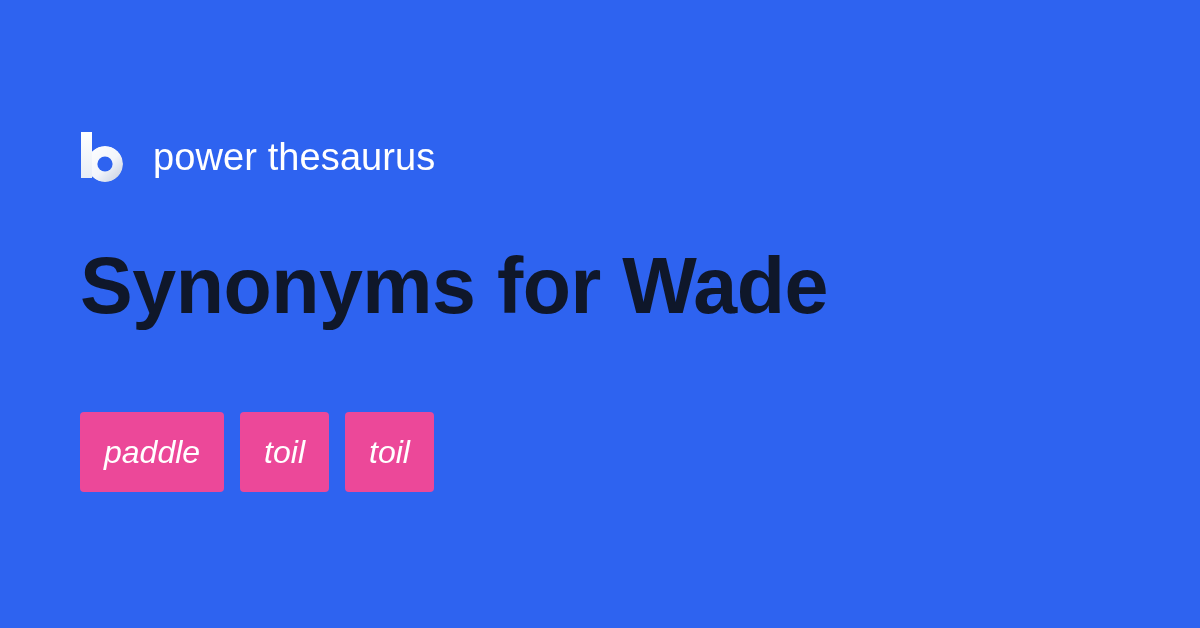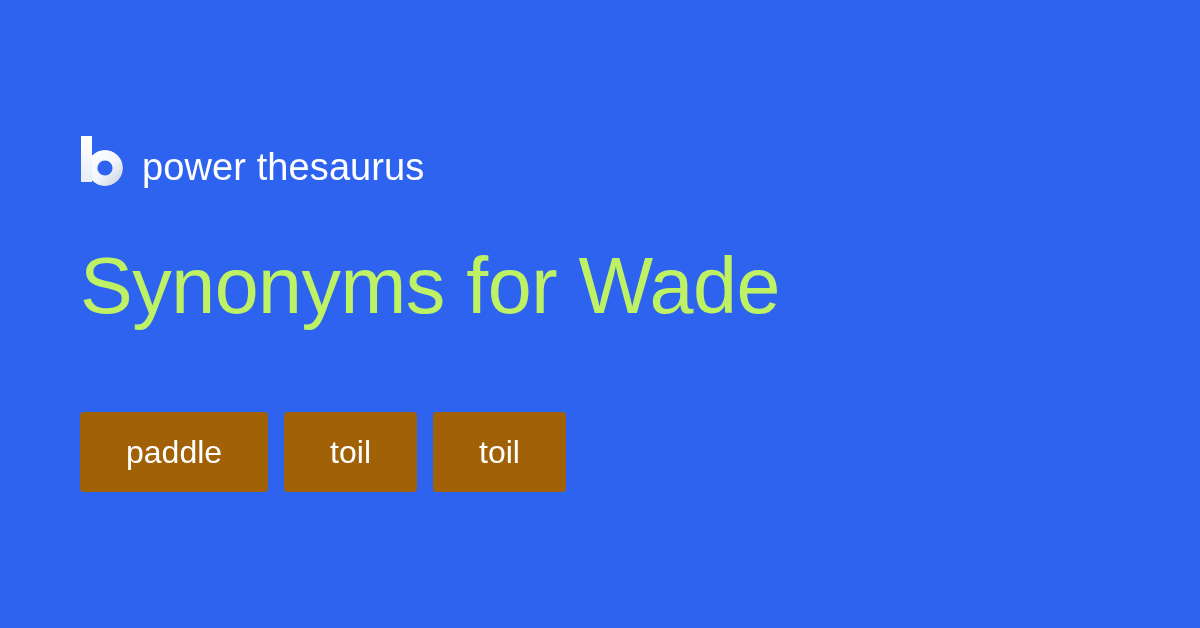--- a/index.html
+++ b/index.html
@@ -22,22 +22,22 @@
     height: 628px;
     background: #2e63f0;
   }
 
   
   .brand-row {
     position: absolute;
     left: 80px;
     top: 128px;
     display: flex;
-    align-items: flex-end;
-    gap: 16px;
+    align-items: center;
+    gap: 27px;
     height: 58px;
   }
 
   .brand-logo {
     width: 46px;
     height: 50px;
     display: block;
     flex: 0 0 auto;
   }
 
@@ -50,53 +50,54 @@
     text-transform: lowercase;
     white-space: nowrap;
   }
 
   
   .headline {
     position: absolute;
     left: 80px;
     top: 245px;
     font-size: 79px;
-    font-weight: 400;
-    color: #bef264;
+    font-weight: 700;
+    color: #0f172a;
     line-height: 1.04;
     letter-spacing: -0.5px;
     white-space: nowrap;
   }
 
   
   .chip-row {
     position: absolute;
     left: 80px;
     top: 412px;
     display: flex;
     flex-wrap: nowrap;
     align-items: stretch;
     gap: 16px;
     max-width: 1060px;
   }
 
   .chip {
     height: 80px;
-    background: #a16207;
+    background: #ec4899;
     border-radius: 4px;
     display: flex;
     align-items: center;
     justify-content: center;
-    padding: 0 46px;
+    padding: 0 24px;
     color: #ffffff;
     font-size: 32px;
     font-weight: 400;
     line-height: 1;
     white-space: nowrap;
     cursor: pointer;
+    font-style: italic;
   }
 </style>
 </head>
 <body>
 
 <div class="og-card">
 
   <div class="brand-row">
 
     <svg class="brand-logo" viewBox="0 0 46 50" aria-hidden="true">

